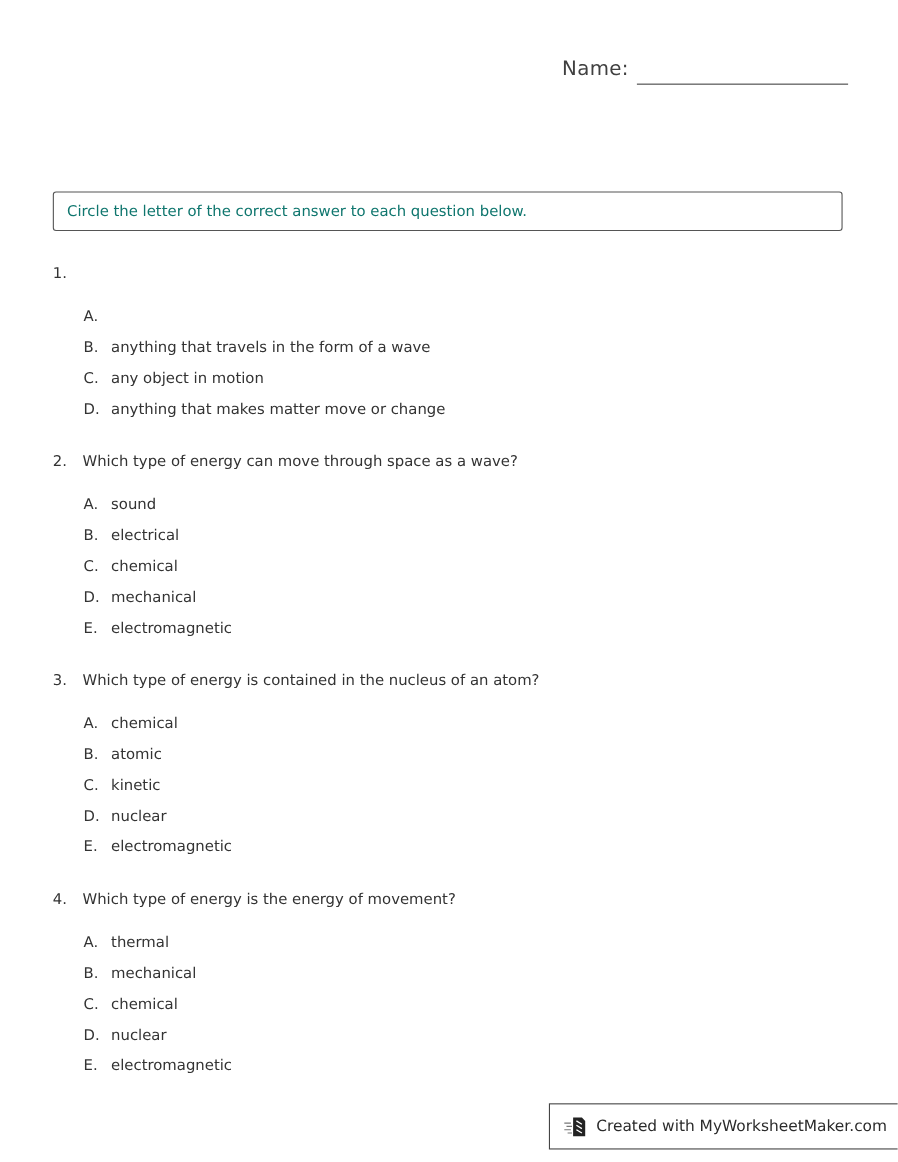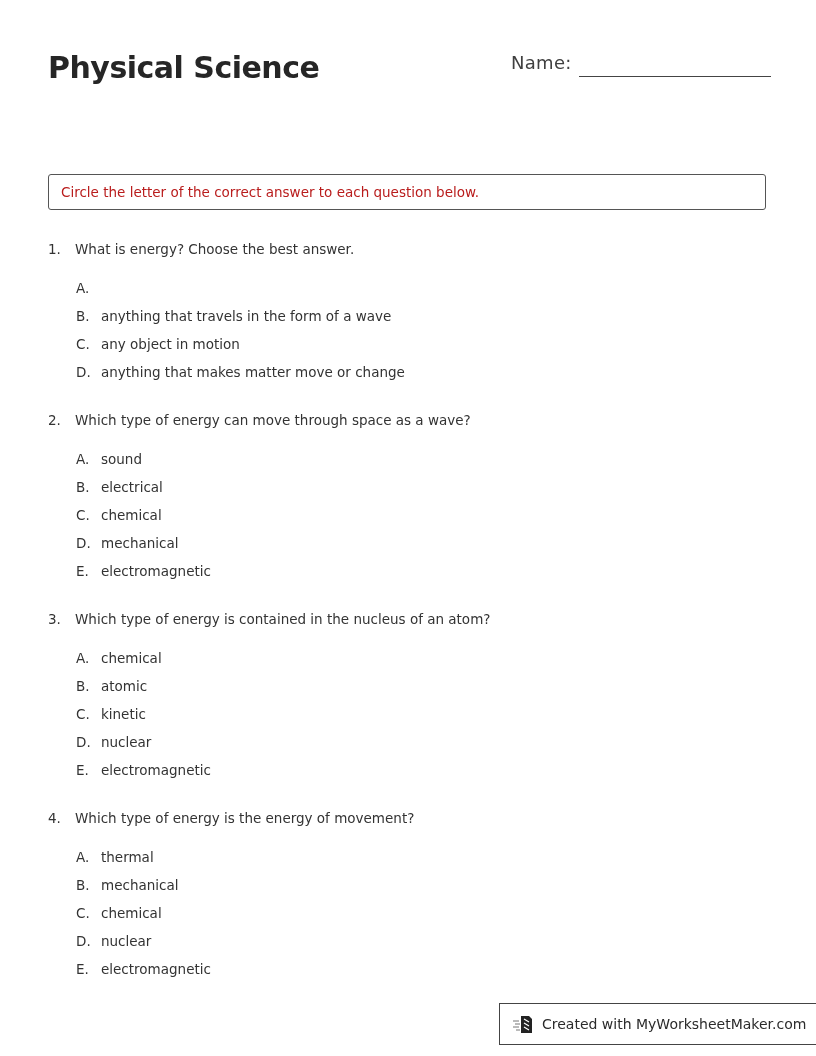--- a/index.html
+++ b/index.html
@@ -54,21 +54,21 @@
       top: 174px;
       width: 718px;
       height: 36px;
       box-sizing: border-box;
       border: 1.5px solid #555;
       border-radius: 3px;
       padding: 0 0 0 12px;
       display: flex;
       align-items: center;
       font-size: 13.5px;
-      color: #b91c1c;
+      color: #0f766e;
     }
     .question {
       position: absolute;
       left: 48px;
     }
     .q-stem {
       display: flex;
       font-size: 13.5px;
       line-height: 18px;
       color: #333;
@@ -108,34 +108,32 @@
       width: 22px;
       height: 22px;
       margin-right: 8px;
       display: inline-block;
     }
   </style>
 </head>
 <body>
 
 <h1 class="title">
-  <span>Physical Science</span>
 </h1>
 
 <div class="name-block">
   <span class="name-label">Name:</span>
   <span class="name-line"></span>
 </div>
 
 <div class="instructions">Circle the letter of the correct answer to each question below.</div>
 
 <div class="question" style="top:240px;">
   <div class="q-stem">
     <span class="q-num">1.</span>
-    <span>What is energy? Choose the best answer.</span>
   </div>
   <div class="choices">
     <div class="choice">
       <span class="choice-letter">A.</span>
     </div>
     <div class="choice">
       <span class="choice-letter">B.</span>
       <span>anything that travels in the form of a wave</span>
     </div>
     <div class="choice">

